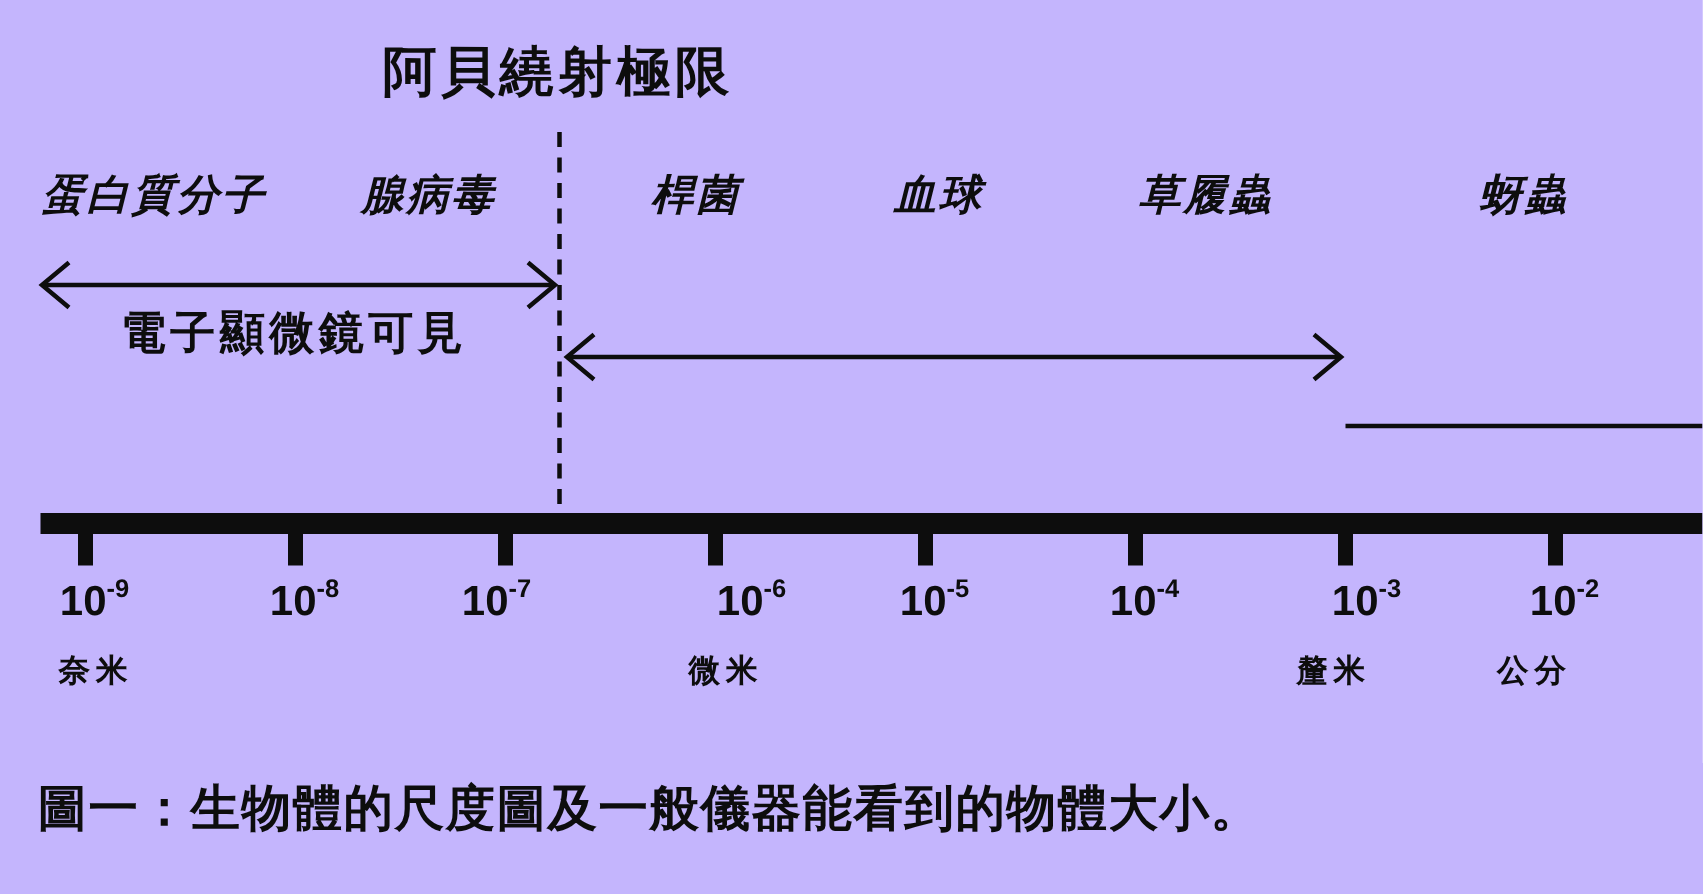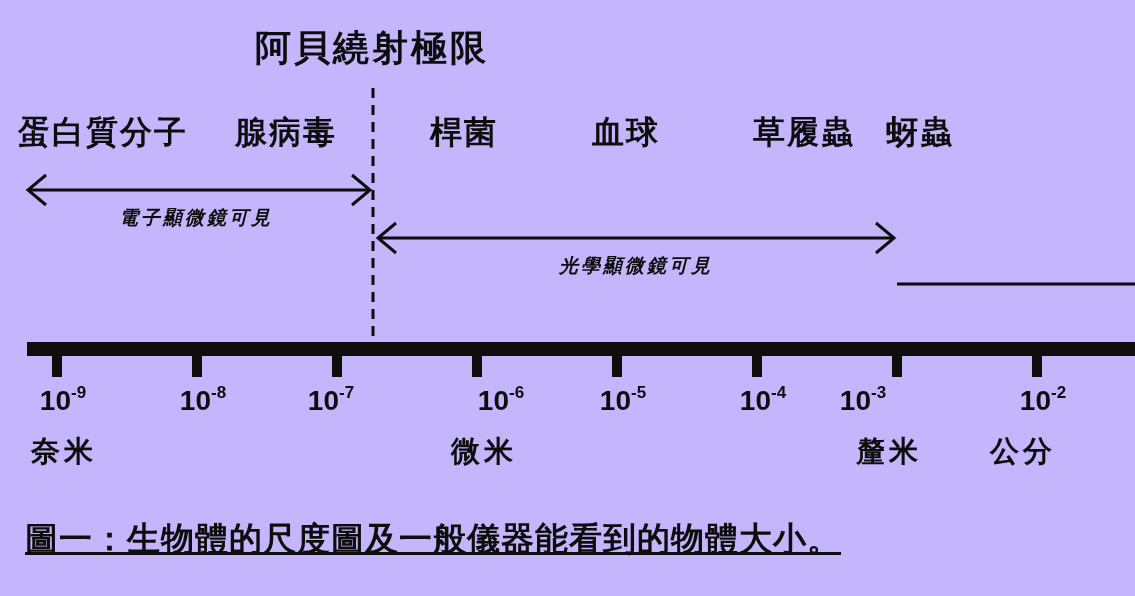--- a/index.html
+++ b/index.html
@@ -7,28 +7,28 @@
     position:relative;
     width:1135px;height:596px;
     background:#c4b5fd;
     font-family:"Liberation Sans","DejaVu Sans",sans-serif;
     color:#0d0d0d;
     overflow:hidden;
   }
   .txt{position:absolute;font-weight:700;white-space:nowrap;line-height:1;}
   .c{transform:translateX(-50%);}
   .title{top:30px;left:372px;font-size:36px;letter-spacing:3px;}
-  .organism{top:116px;font-size:32px;letter-spacing:2px;}
-  .range-label{font-size:19px;letter-spacing:3px;font-style:italic;}
+  .organism{top:116px;font-size:28px;letter-spacing:2px;font-style:italic;}
+  .range-label{font-size:30px;letter-spacing:3px;}
   .electron-label{top:208px;left:196px;}
   .optical-label{top:256px;left:636px;}
   .tick-label{top:387px;font-size:28px;text-align:center;}
   .tick-label sup{font-size:17px;position:relative;top:-2px;vertical-align:super;line-height:0;}
-  .unit-label{top:437px;font-size:29px;letter-spacing:4px;}
-  .caption{top:522px;left:25px;font-size:33px;letter-spacing:1px;text-decoration:underline;}
+  .unit-label{top:437px;font-size:21px;letter-spacing:4px;}
+  .caption{top:522px;left:25px;font-size:33px;letter-spacing:1px;}
   svg.overlay{position:absolute;top:0;left:0;}
 </style>
 </head>
 <body>
 
 <div class="canvas">
 
   <svg class="overlay" width="1135" height="596" viewBox="0 0 1135 596">
 
     <line x1="373" y1="88" x2="373" y2="342" stroke="#0d0d0d" stroke-width="3" stroke-dasharray="10 7"></line>
@@ -61,32 +61,31 @@
     </g>
   </svg>
 
   <div class="txt c title">阿貝繞射極限</div>
 
   <div class="txt c organism" style="left:103px">蛋白質分子</div>
   <div class="txt c organism" style="left:286px">腺病毒</div>
   <div class="txt c organism" style="left:464px">桿菌</div>
   <div class="txt c organism" style="left:626px">血球</div>
   <div class="txt c organism" style="left:804px">草履蟲</div>
-  <div class="txt c organism" style="left:920px">蚜蟲</div>
+  <div class="txt c organism" style="left:1016px">蚜蟲</div>
 
   <div class="txt c range-label electron-label">電子顯微鏡可見</div>
-  <div class="txt c range-label optical-label">光學顯微鏡可見</div>
 
   <div class="txt c tick-label" style="left:63px"><span>10</span><sup>-9</sup></div>
   <div class="txt c tick-label" style="left:203px"><span>10</span><sup>-8</sup></div>
   <div class="txt c tick-label" style="left:331px"><span>10</span><sup>-7</sup></div>
   <div class="txt c tick-label" style="left:501px"><span>10</span><sup>-6</sup></div>
   <div class="txt c tick-label" style="left:623px"><span>10</span><sup>-5</sup></div>
   <div class="txt c tick-label" style="left:763px"><span>10</span><sup>-4</sup></div>
-  <div class="txt c tick-label" style="left:863px"><span>10</span><sup>-3</sup></div>
+  <div class="txt c tick-label" style="left:911px"><span>10</span><sup>-3</sup></div>
   <div class="txt c tick-label" style="left:1043px"><span>10</span><sup>-2</sup></div>
 
   <div class="txt c unit-label" style="left:64px">奈米</div>
   <div class="txt c unit-label" style="left:484px">微米</div>
   <div class="txt c unit-label" style="left:889px">釐米</div>
   <div class="txt c unit-label" style="left:1023px">公分</div>
 
   <div class="txt caption">圖一：生物體的尺度圖及一般儀器能看到的物體大小。</div>
 
 </div>

